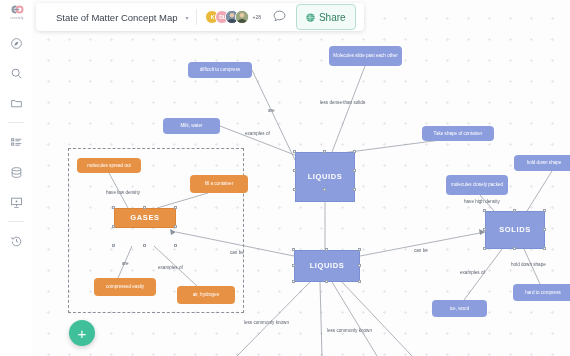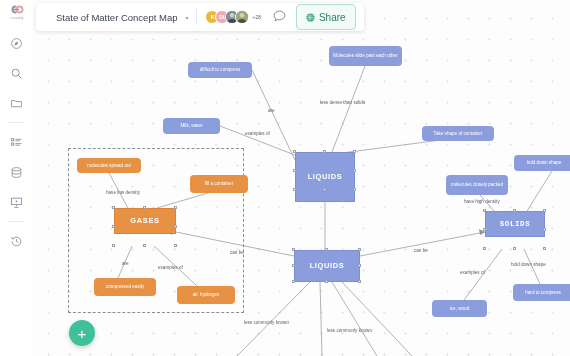--- a/index.html
+++ b/index.html
@@ -247,32 +247,32 @@
           <span>LIQUIDS</span>
         </div>
         <div class="handle" style="left: 261px; top: 150px;"></div>
         <div class="handle" style="left: 291px; top: 150px;"></div>
         <div class="handle" style="left: 321px; top: 150px;"></div>
         <div class="handle" style="left: 261px; top: 169px;"></div>
         <div class="handle" style="left: 321px; top: 169px;"></div>
         <div class="handle" style="left: 261px; top: 188px;"></div>
         <div class="handle" style="left: 291px; top: 188px;"></div>
         <div class="handle" style="left: 321px; top: 188px;"></div>
-        <div class="node n-main-orange" style="left: 82px; top: 208px; width: 62px; height: 26px;">
+        <div class="node n-main-orange" style="left: 82px; top: 208px; width: 62px; height: 20px;">
           <span>GASES</span>
         </div>
         <div class="handle" style="left: 80px; top: 206px;"></div>
         <div class="handle" style="left: 111px; top: 206px;"></div>
         <div class="handle" style="left: 142px; top: 206px;"></div>
         <div class="handle" style="left: 80px; top: 225px;"></div>
         <div class="handle" style="left: 142px; top: 225px;"></div>
         <div class="handle" style="left: 80px; top: 244px;"></div>
         <div class="handle" style="left: 111px; top: 244px;"></div>
         <div class="handle" style="left: 142px; top: 244px;"></div>
-        <div class="node n-main" style="left: 453px; top: 211px; width: 60px; height: 26px; font-family: Liberation Mono, monospace;">
+        <div class="node n-main" style="left: 453px; top: 211px; width: 60px; height: 38px;">
           <span>SOLIDS</span>
         </div>
         <div class="handle" style="left: 451px; top: 209px;"></div>
         <div class="handle" style="left: 481px; top: 209px;"></div>
         <div class="handle" style="left: 511px; top: 209px;"></div>
         <div class="handle" style="left: 451px; top: 228px;"></div>
         <div class="handle" style="left: 511px; top: 228px;"></div>
         <div class="handle" style="left: 451px; top: 247px;"></div>
         <div class="handle" style="left: 481px; top: 247px;"></div>
         <div class="handle" style="left: 511px; top: 247px;"></div>

